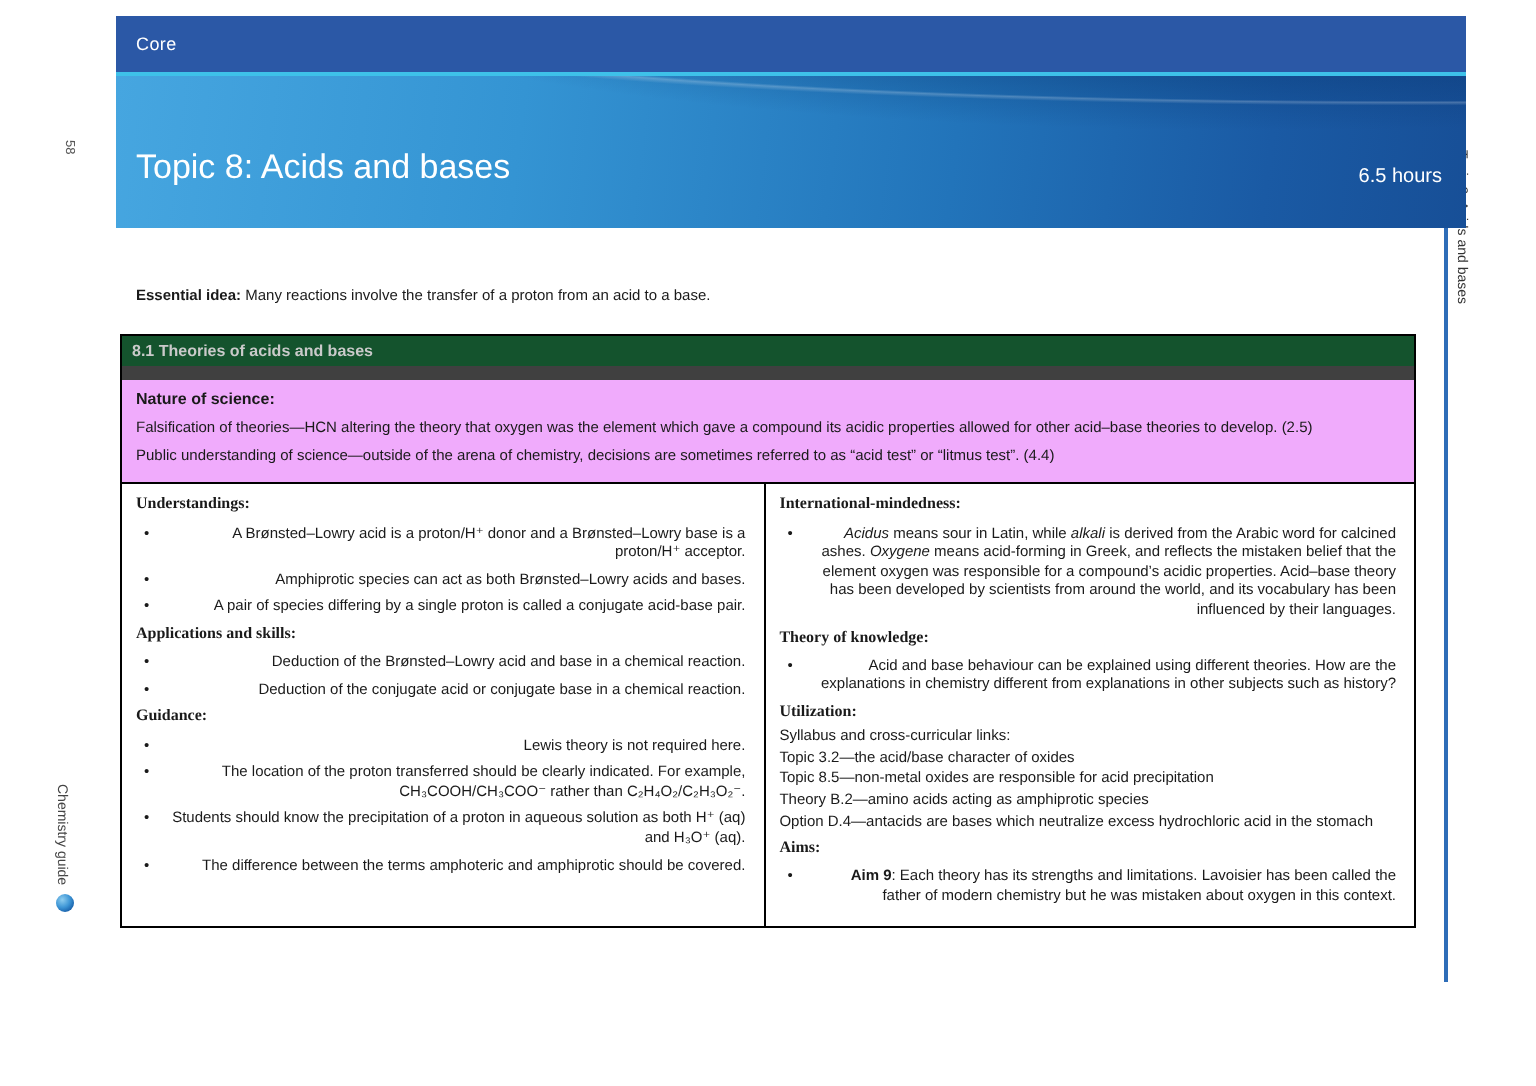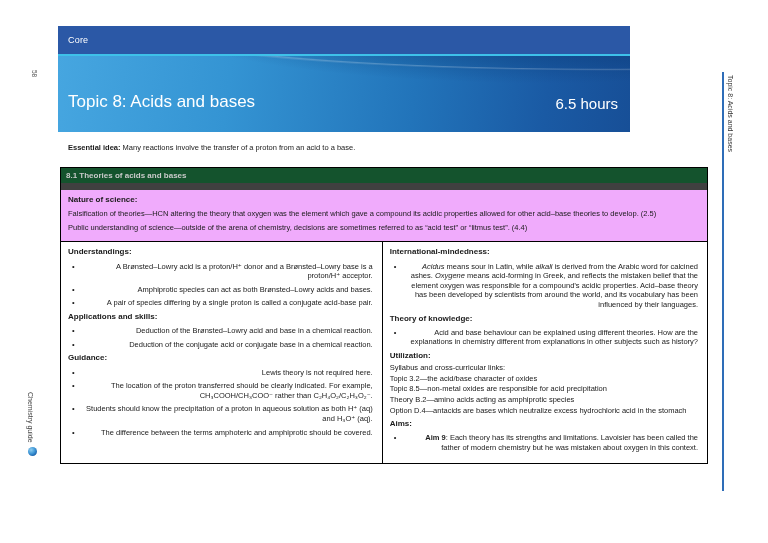--- a/index.html
+++ b/index.html
@@ -1,50 +1,50 @@
 <!DOCTYPE html>
 <html><head>
 <meta charset="utf-8">
 <style>
   html,body{margin:0;padding:0;background:#ffffff;}
   .page{
     position:relative;width:768px;height:543px;background:#ffffff;overflow:hidden;
     font-family:"Liberation Sans","DejaVu Sans",sans-serif;color:#1a1a1a;
   }
   
-  .banner{position:absolute;left:58px;top:26px;width:572px;}
+  .banner{position:absolute;left:58px;top:8px;width:675px;}
   .core-bar{height:28px;background:#2b58a6;display:flex;align-items:center;padding-left:10px;box-sizing:border-box;}
   .core-bar span{color:#ffffff;font-size:9px;letter-spacing:.2px;}
   .cyan-line{height:2px;background:#3ec1e9;}
   .hero{position:relative;height:76px;overflow:hidden;
     background:linear-gradient(97deg,#46a6e0 0%,#3494d3 30%,#2274ba 62%,#1a5aa4 85%,#174f97 100%);}
   .hero::before{content:"";position:absolute;inset:0;
     background:
       radial-gradient(150% 120% at 18% 215%, rgba(255,255,255,.25) 40%, rgba(255,255,255,0) 62%),
       radial-gradient(120% 160% at 85% -60%, rgba(8,52,110,.40) 35%, rgba(8,52,110,0) 60%);}
   .hero::after{content:"";position:absolute;inset:0;
     background:
       radial-gradient(135% 95% at 40% 230%, rgba(255,255,255,0) 55%, rgba(255,255,255,.17) 56.5%, rgba(255,255,255,0) 59%),
       radial-gradient(160% 110% at 55% 260%, rgba(255,255,255,0) 60%, rgba(255,255,255,.13) 61.5%, rgba(255,255,255,0) 64%),
       radial-gradient(120% 80% at 96% -35%, rgba(255,255,255,0) 64%, rgba(255,255,255,.22) 65.5%, rgba(255,255,255,0) 68%);}
   .hero-title{position:absolute;left:10px;bottom:20px;z-index:2;color:#ffffff;font-size:17px;}
-  .hero-hours{position:absolute;right:12px;bottom:20px;z-index:2;color:#ffffff;font-size:15px;}
+  .hero-hours{position:absolute;right:12px;bottom:20px;z-index:2;color:#ffffff;font-size:10px;}
   
   .essential{position:absolute;left:68px;top:143px;width:600px;font-size:7.5px;line-height:1.3;}
   
   .gridbox{position:absolute;left:60px;top:167px;width:648px;border:1px solid #000;box-sizing:border-box;}
   .sec-header{background:#14532d;color:#cacaca;font-weight:bold;font-size:8px;padding:3px 5px;border-bottom:7px solid #404040;}
   .nos{background:#f0abfc;border-bottom:1px solid #000;padding:2px 7px 5px 7px;font-size:7.5px;line-height:1.28;}
   .nos h4{margin:3px 0 2px 0;font-size:8px;}
   .nos p{margin:4px 0;}
   .cols{display:flex;background:#fff;}
   .col{box-sizing:border-box;padding:1px 9px 6px 7px;font-size:7.5px;line-height:1.28;}
   .col-left{width:49.8%;border-right:1px solid #000;}
   .col-right{flex:1;}
-  .col h4{margin:4px 0 2px 0;font-size:8px;}
+  .col h4{margin:4px 0 2px 0;font-size:8px;font-family:Liberation Serif, serif;}
   .bullet{display:flex;margin:4px 0;}
   .dot{flex:0 0 16px;padding-left:4px;box-sizing:border-box;}
   .bt{flex:1;text-align:right;}
   .tight p{margin:0 0 1px 0;}
   
   .pagenum{position:absolute;left:31px;top:70px;writing-mode:vertical-rl;font-size:6.5px;color:#555;}
   .guide-label{position:absolute;left:27px;top:392px;writing-mode:vertical-rl;font-size:7px;color:#444;}
   .ib-logo{position:absolute;left:28px;top:447px;width:9px;height:9px;border-radius:50%;
     background:radial-gradient(circle at 35% 32%,#8ecdef 0%,#3e96d6 45%,#1b64ad 75%,#124a85 100%);}
   .side-line{position:absolute;left:722px;top:72px;width:2px;height:419px;background:#2e6db8;}

